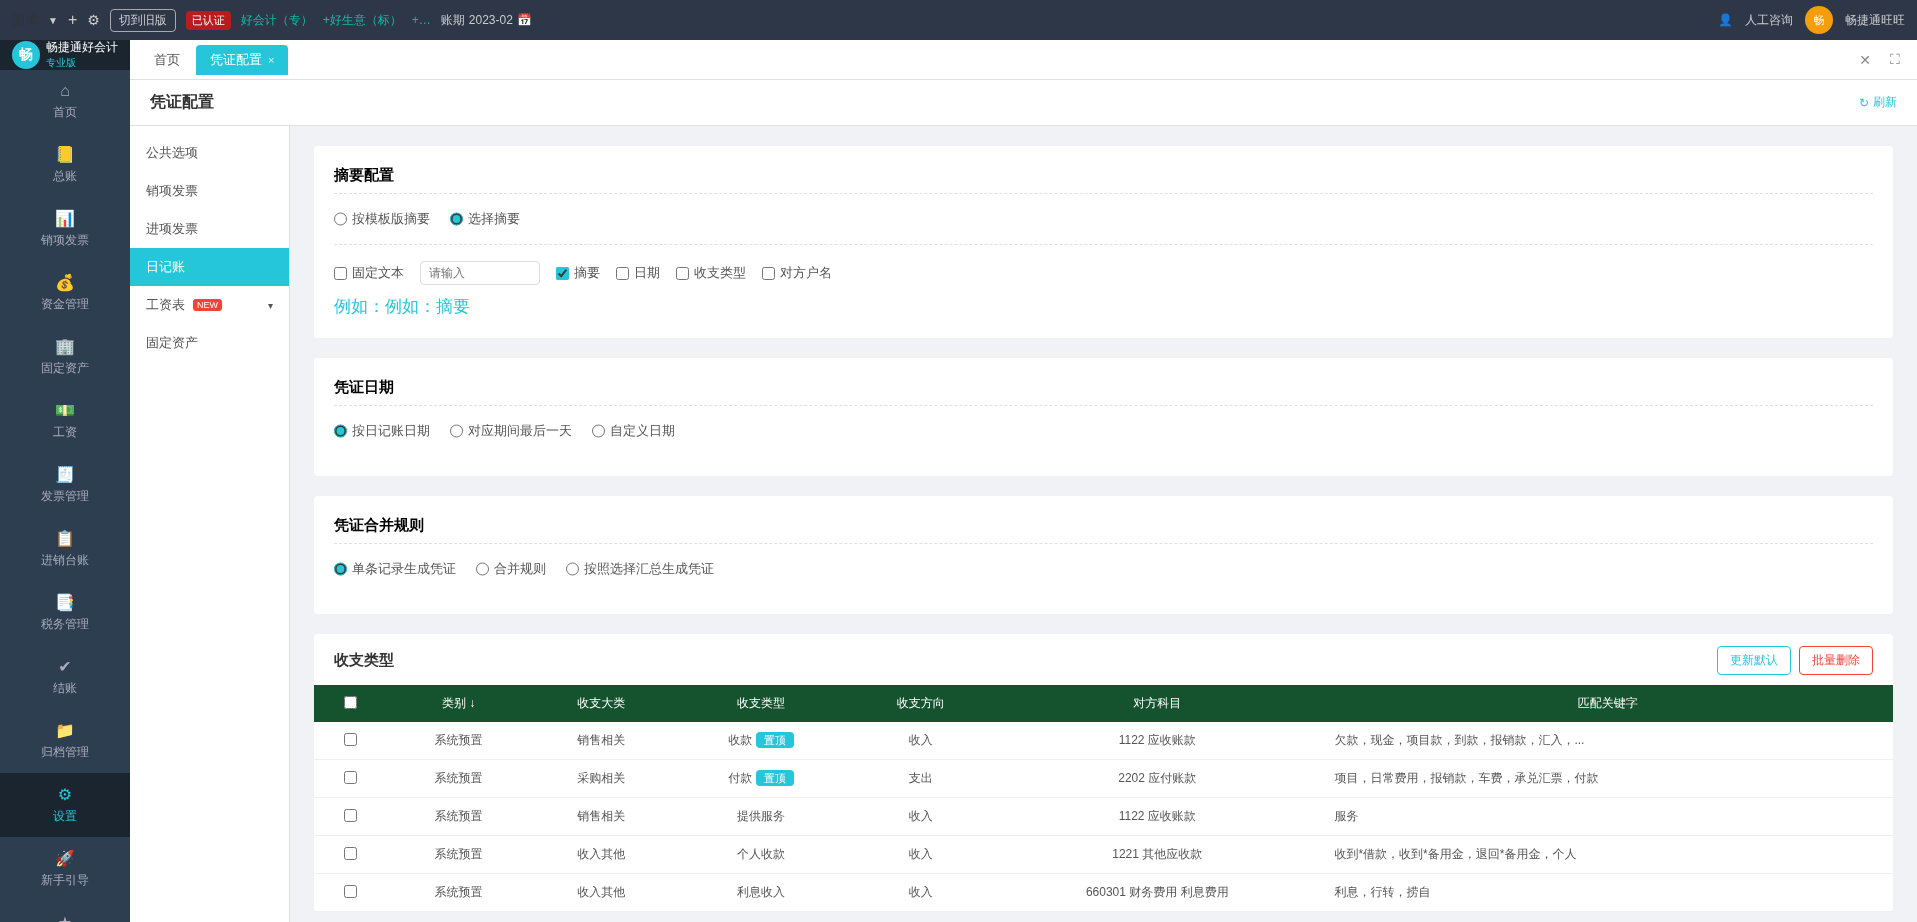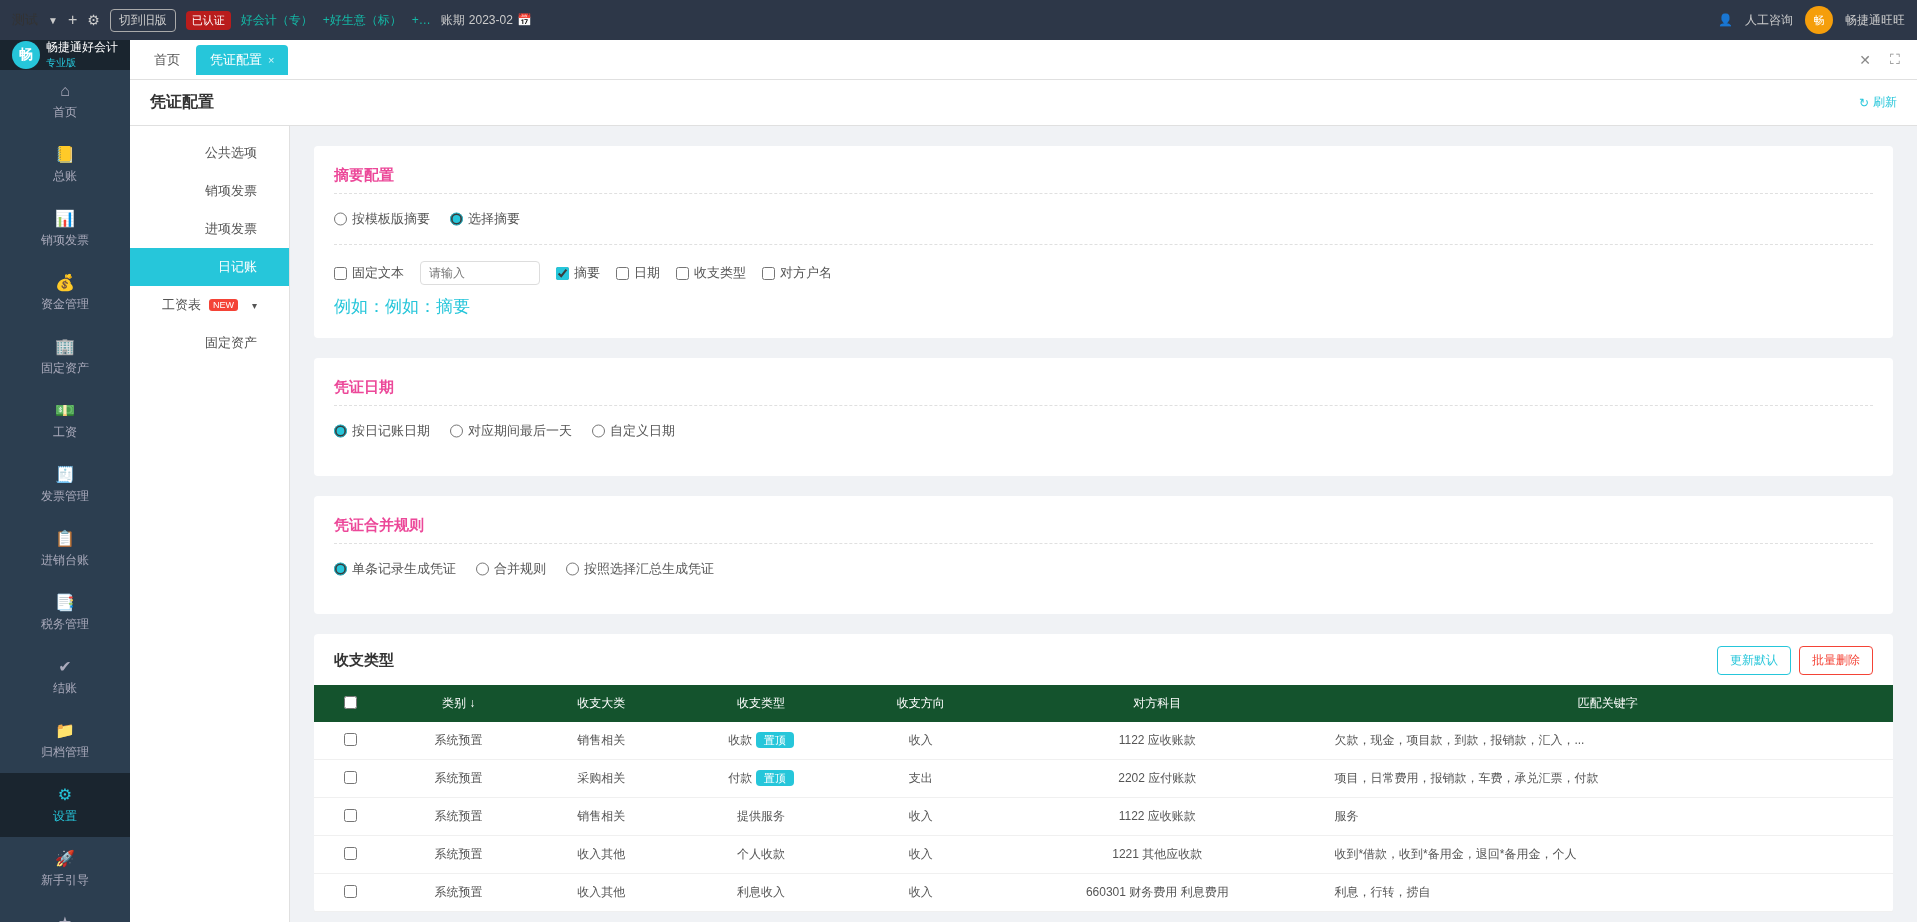--- a/index.html
+++ b/index.html
@@ -40,31 +40,31 @@
     
     .page-header { background: #fff; padding: 12px 20px; border-bottom: 1px solid #e0e0e0; display: flex; align-items: center; justify-content: space-between; flex-shrink: 0; }
     .page-title { font-size: 16px; font-weight: 600; color: #333; }
     .refresh-btn { color: #26c6da; font-size: 12px; cursor: pointer; display: flex; align-items: center; gap: 4px; }
 
     
     .content-area { display: flex; flex: 1; overflow: hidden; }
 
     
     .left-nav { width: 160px; background: #fff; border-right: 1px solid #e0e0e0; flex-shrink: 0; padding-top: 8px; overflow-y: auto; }
-    .left-nav-item { padding: 10px 32px; font-size: 13px; color: #555; cursor: pointer; display: flex; align-items: center; gap: 6px; justify-content: flex-end; }
+    .left-nav-item { padding: 10px 16px; font-size: 13px; color: #555; cursor: pointer; display: flex; align-items: center; gap: 6px; }
     .left-nav-item.active { background: #26c6da; color: #fff; font-weight: 500; border-radius: 0; }
     .nav-badge-new { background: #f44336; color: #fff; font-size: 9px; padding: 1px 4px; border-radius: 3px; margin-left: 2px; }
     .nav-arrow { margin-left: auto; font-size: 10px; }
 
     
     .right-panel { flex: 1; overflow-y: auto; padding: 20px 24px; }
 
     
     .section { background: #fff; border-radius: 4px; margin-bottom: 20px; padding: 20px; }
-    .section-title { font-size: 15px; font-weight: 600; color: #ec4899; margin-bottom: 16px; padding-bottom: 8px; border-bottom: 1px dashed #e0e0e0; }
+    .section-title { font-size: 15px; font-weight: 600; color: #000000; margin-bottom: 16px; padding-bottom: 8px; border-bottom: 1px dashed #e0e0e0; }
 
     
     .radio-group { display: flex; gap: 20px; margin-bottom: 16px; align-items: center; }
     .radio-label { display: flex; gap: 5px; cursor: pointer; font-size: 13px; color: #555; }
     .radio-label input { accent-color: #26c6da; }
 
     
     .checkbox-row { display: flex; align-items: center; gap: 16px; flex-wrap: wrap; }
     .checkbox-label { display: flex; align-items: center; gap: 5px; cursor: pointer; font-size: 13px; color: #555; }
     .checkbox-label input { accent-color: #26c6da; }

